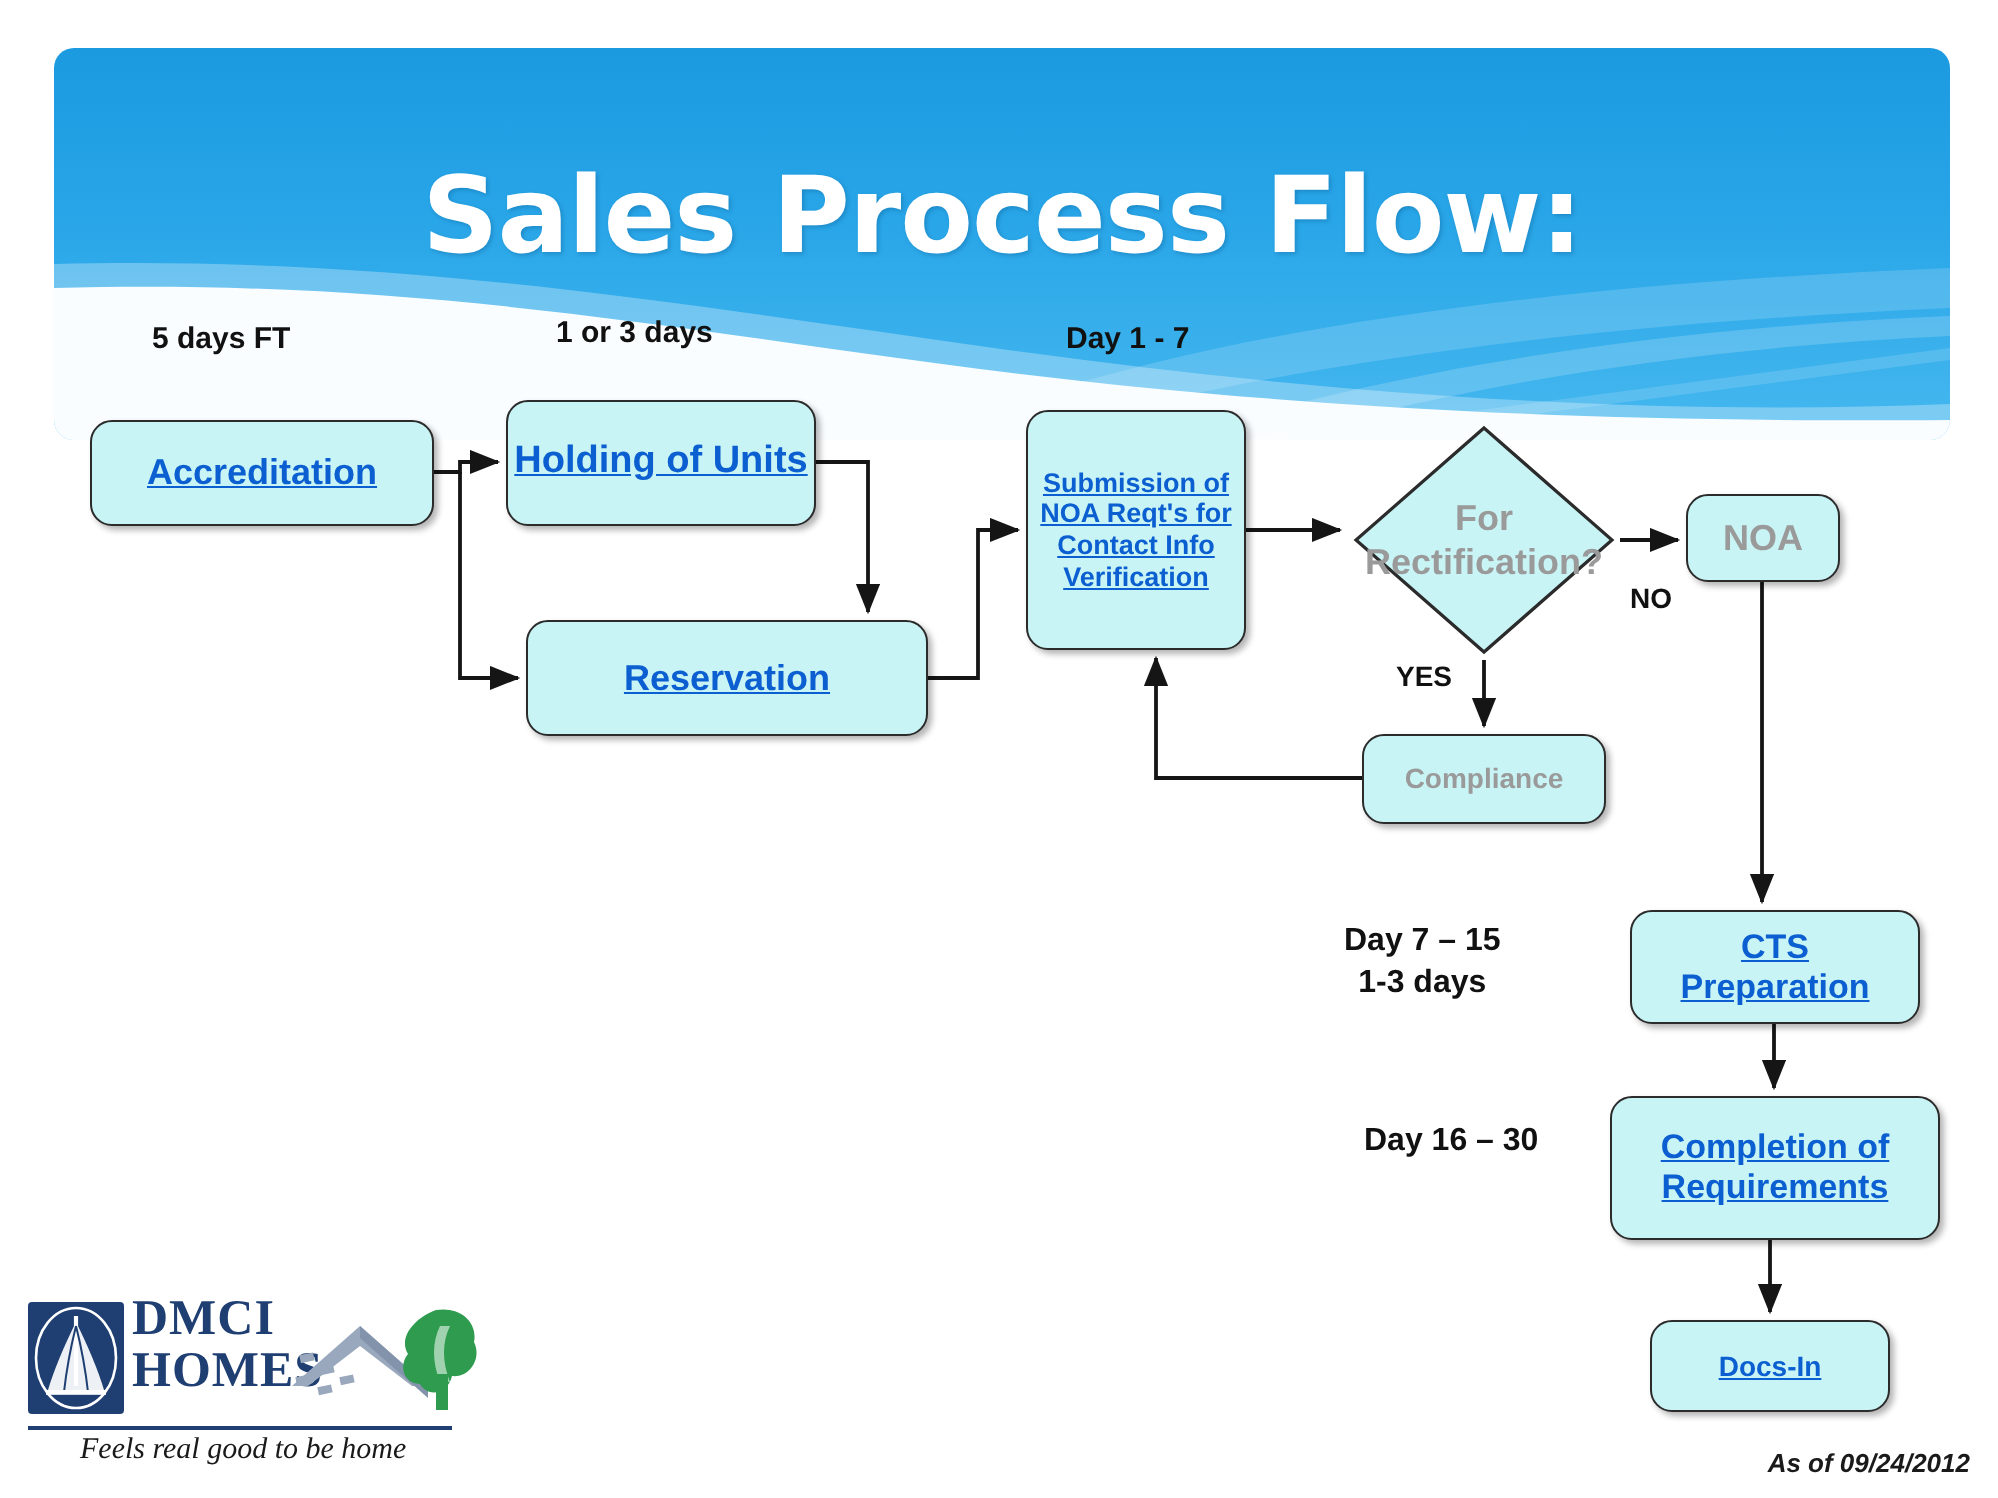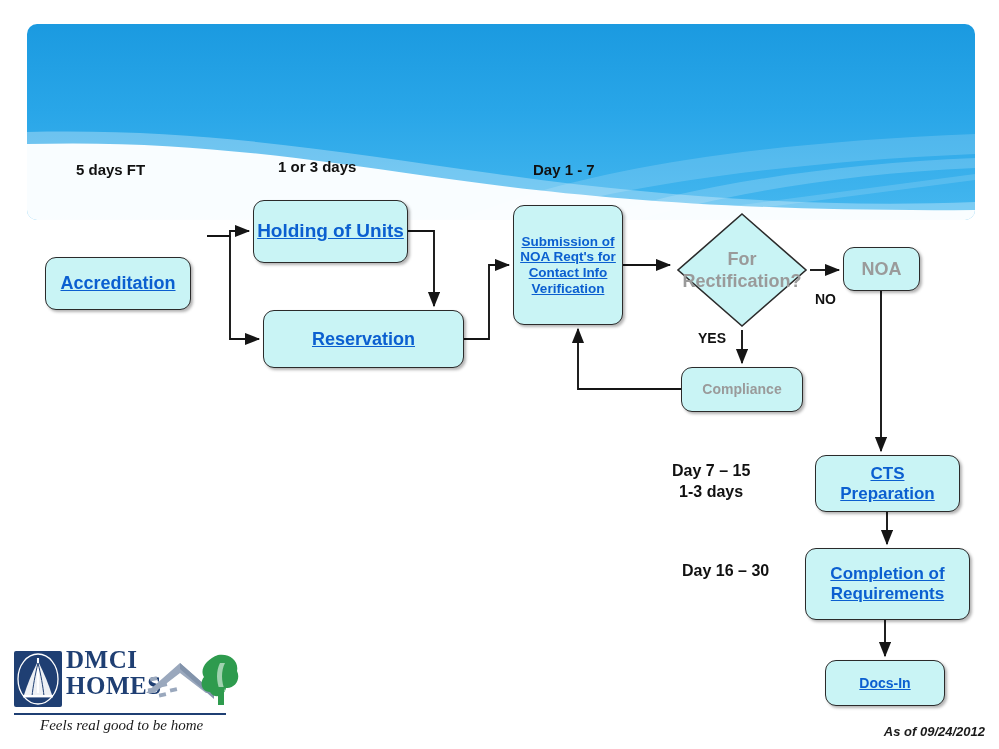--- a/index.html
+++ b/index.html
@@ -67,21 +67,21 @@
     text-decoration: underline;
     line-height: 1.16;
     font-family: "Liberation Sans", sans-serif;
   }
   .node.gray .label {
     color: #9a9a9a;
     text-decoration: none;
     font-weight: bold;
   }
 
-  #node-accreditation { left: 45px;  top: 210px; width: 146px; height: 53px; margin-top: 47px; }
+  #node-accreditation { left: 45px;  top: 210px; width: 172px; height: 53px; }
   #node-accreditation .label { font-size: 18px; }
 
   #node-holding { left: 253px; top: 200px; width: 155px; height: 63px; }
   #node-holding .label { font-size: 19px; }
 
   #node-reservation { left: 263px; top: 310px; width: 201px; height: 58px; }
   #node-reservation .label { font-size: 18px; }
 
   #node-submission { left: 513px; top: 205px; width: 110px; height: 120px; }
   #node-submission .label { font-size: 13.5px; }
@@ -191,20 +191,21 @@
 <div id="slide">
 
   <div id="banner">
     <svg id="banner-waves" viewBox="0 0 948 196" preserveAspectRatio="none">
       <path d="M0,120 C150,116 260,132 400,152 C540,172 700,188 948,186 L948,196 L0,196 Z" fill="#ffffff" opacity="0.96"></path>
       <path d="M0,108 C170,104 300,126 470,150 C640,174 800,184 948,178 L948,196 L0,196 Z" fill="#ffffff" opacity="0.30"></path>
       <path d="M430,196 C540,150 700,120 948,110 L948,130 C720,140 570,168 480,196 Z" fill="#ffffff" opacity="0.16"></path>
       <path d="M560,196 C660,162 800,140 948,134 L948,144 C810,150 690,172 610,196 Z" fill="#ffffff" opacity="0.18"></path>
       <path d="M600,196 L948,150 L948,156 L640,196 Z" fill="#ffffff" opacity="0.14"></path>
     </svg>
+    <div id="banner-title">Sales Process Flow:</div>
   </div>
 
   <svg id="flow-svg" viewBox="0 0 999 749">
     <defs>
       <marker id="ah" markerWidth="9" markerHeight="9" refX="7.4" refY="3.2" orient="auto" markerUnits="strokeWidth">
         <path d="M0,0 L8,3.2 L0,6.4 z" fill="#151515"></path>
       </marker>
     </defs>
     <g stroke="#151515" stroke-width="1.9" fill="none" marker-end="url(#ah)">
 

